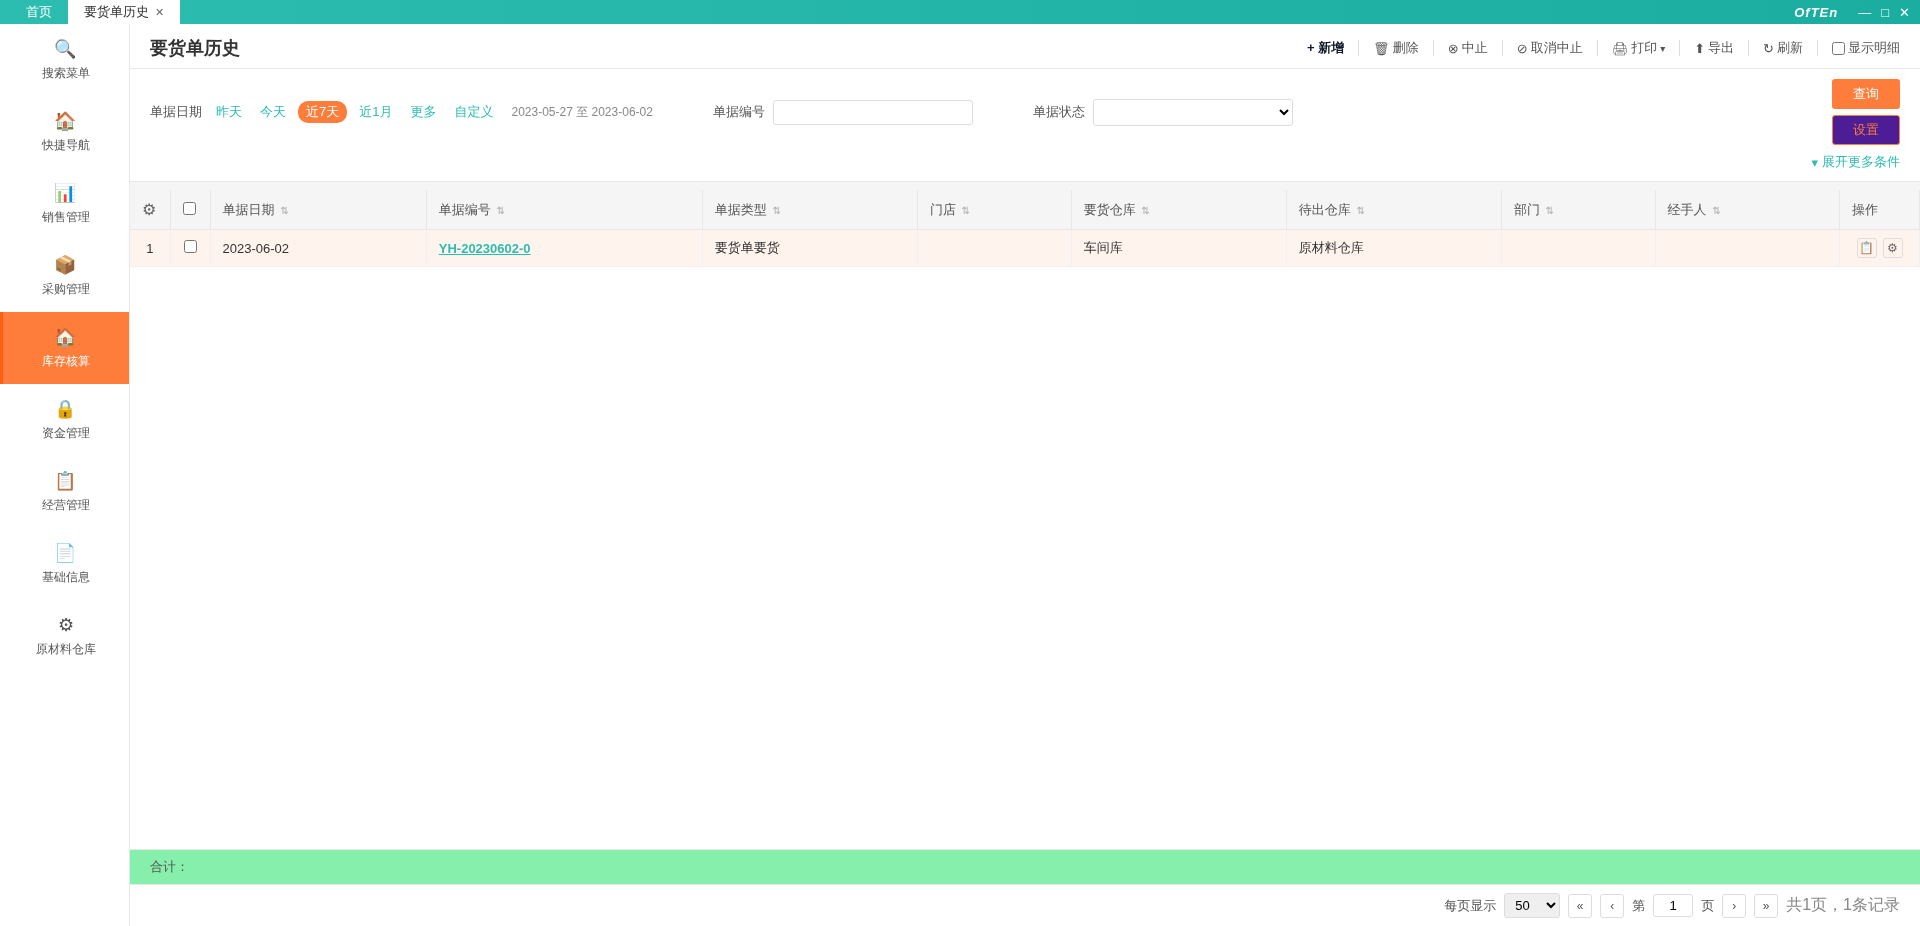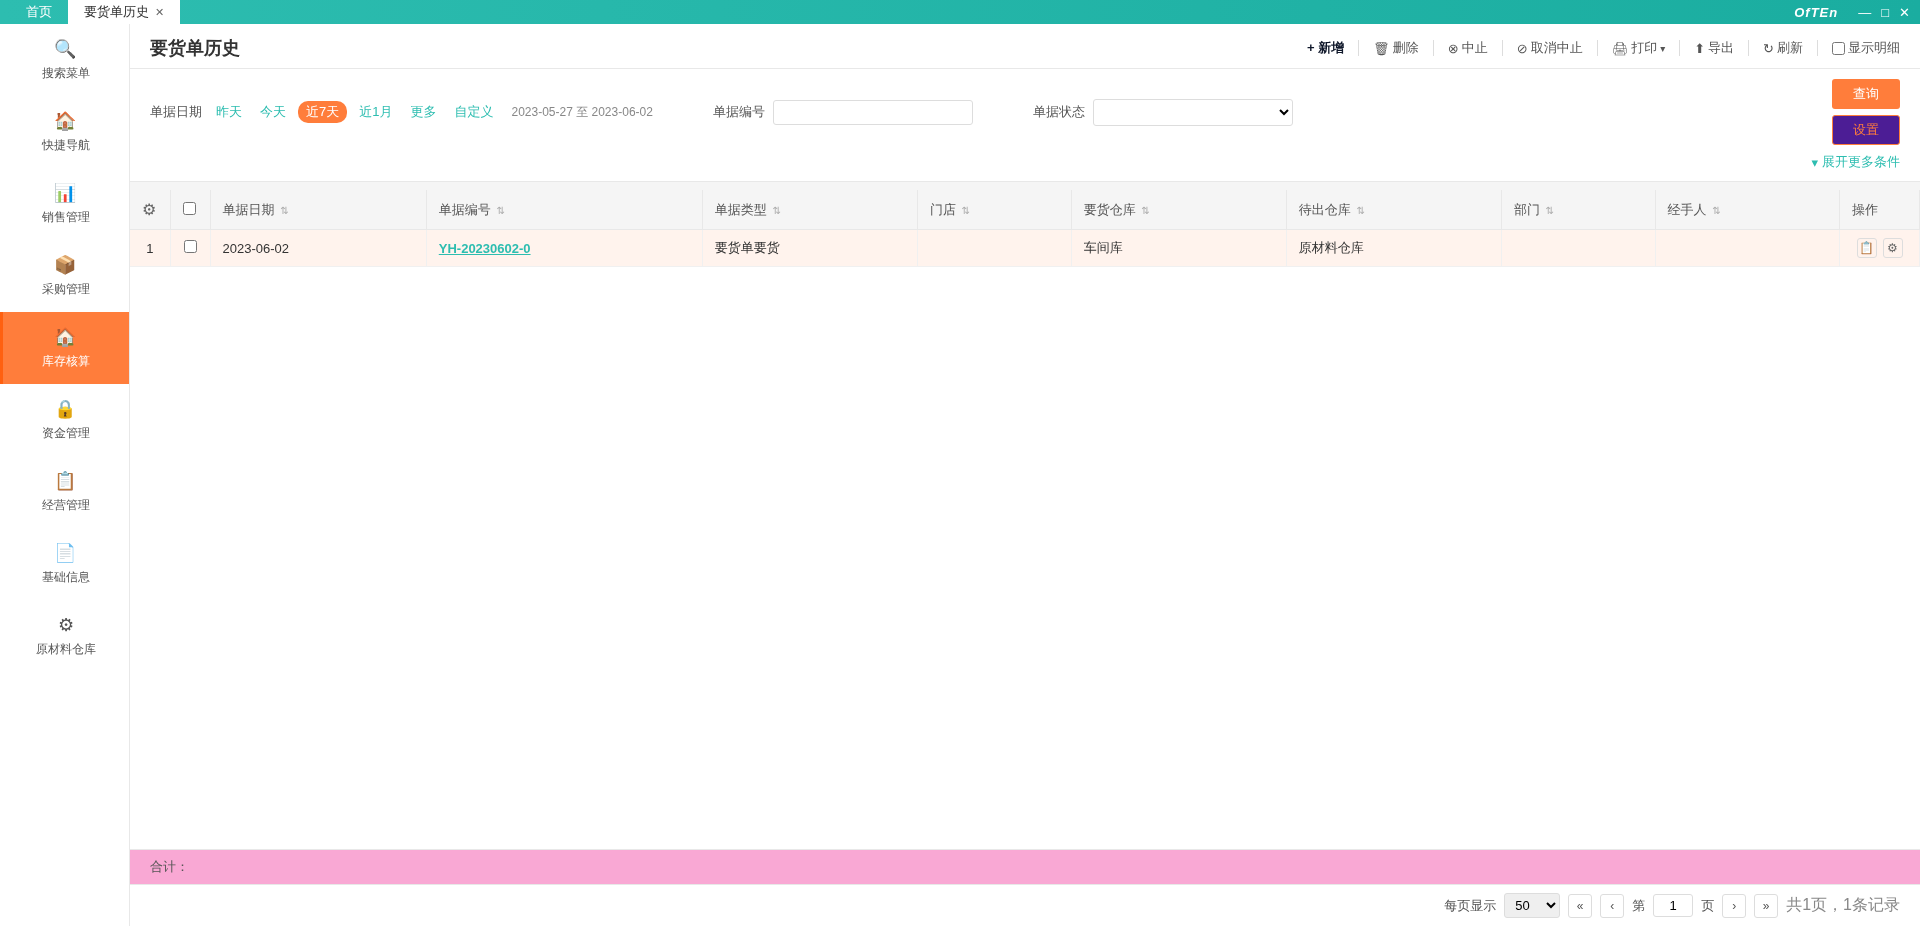--- a/index.html
+++ b/index.html
@@ -229,21 +229,21 @@
       color: #333;
       white-space: nowrap;
     }
     .data-table td.link { color: #2dbdb0; cursor: pointer; text-decoration: underline; font-weight: bold; }
     .settings-col { width: 40px; text-align: center; }
     .checkbox-col { width: 40px; text-align: center; }
     .action-col { width: 80px; text-align: center; }
 
     
     .table-footer {
-      background: #f9a8d4;
+      background: #86efac;
       padding: 8px 20px;
       border-top: 1px solid #e8e8e8;
       font-size: 13px;
       color: #555;
       display: flex;
       align-items: center;
       flex-shrink: 0;
     }
 
     

